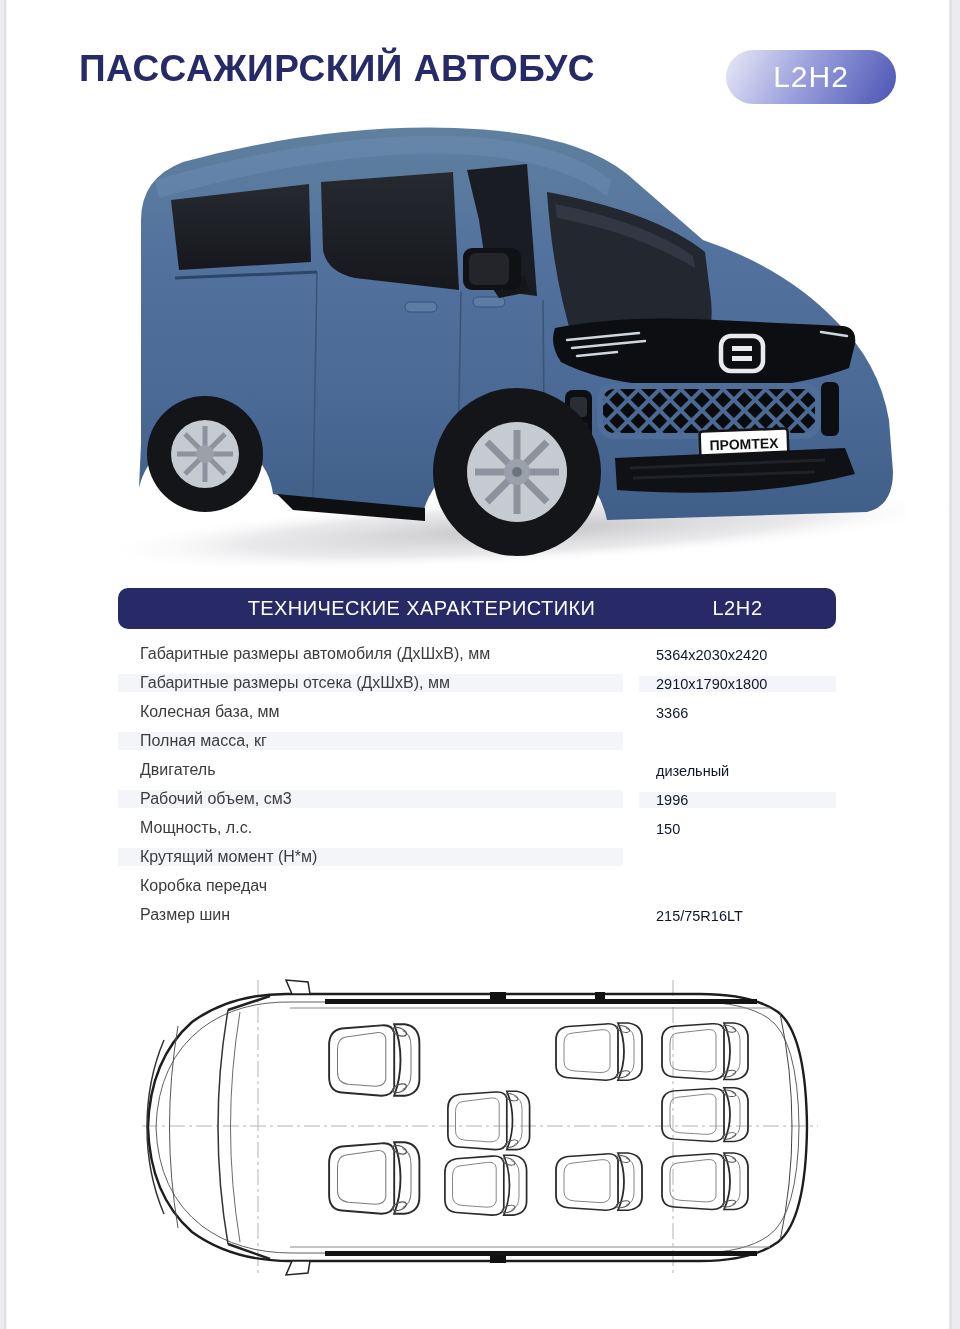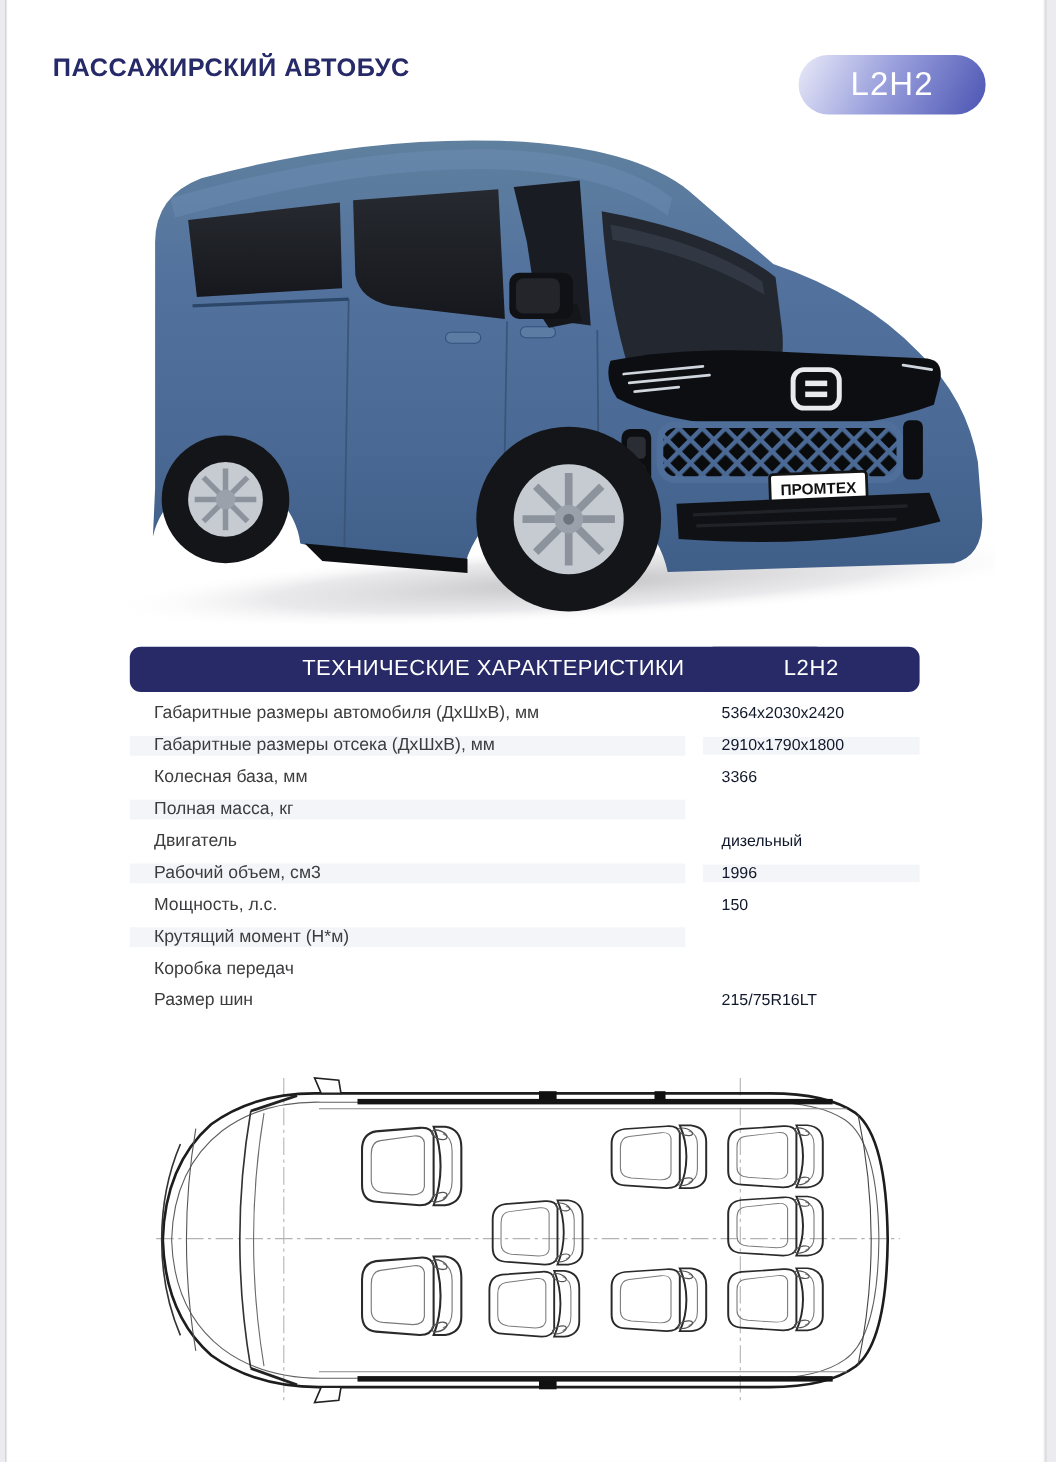--- a/index.html
+++ b/index.html
@@ -4,35 +4,35 @@
 <style>
   html,body{margin:0;padding:0;background:#e9e9ee;}
   .page{position:relative;width:960px;height:1329px;background:#ffffff;
         font-family:"Liberation Sans",sans-serif;overflow:hidden;margin:0 auto;}
   
   .edge-left{position:absolute;left:0;top:0;width:7px;height:100%;
              background:linear-gradient(to right,#ececf0 0,#ececf0 4px,#d4d4da 5px,#ffffff 7px);}
   .edge-right{position:absolute;right:0;top:0;width:12px;height:100%;
               background:linear-gradient(to left,#ececf0 0,#ececf0 8px,#d6d6dc 9px,#ffffff 12px);}
   
-  .title{position:absolute;left:48px;top:48px;font-size:23px;font-weight:bold;
+  .title{position:absolute;left:79px;top:48px;font-size:37px;font-weight:bold;
          color:#272a68;letter-spacing:.5px;white-space:nowrap;}
   .badge{position:absolute;left:726px;top:50px;width:170px;height:54px;border-radius:27px;
          background:linear-gradient(118deg,#e9eaf8 0%,#9ba1dd 45%,#4b54b3 100%);
          display:flex;align-items:center;justify-content:center;
          color:#ffffff;font-size:30px;font-weight:500;letter-spacing:1px;}
   
   .van-wrap{position:absolute;left:55px;top:100px;width:850px;height:470px;}
   
   .spec-head{position:absolute;top:588px;height:41px;background:#272a66;border-radius:10px;
              display:flex;align-items:center;justify-content:center;color:#ffffff;}
-  .spec-head.left{left:118px;width:607px;font-size:20px;letter-spacing:.4px;padding-left:27px;}
+  .spec-head.left{left:118px;width:607px;font-size:20px;letter-spacing:.4px;}
   .spec-head.right{left:639px;width:197px;font-size:20px;letter-spacing:.6px;}
   .spec-rows{position:absolute;left:118px;top:634px;width:718px;}
-  .spec-row{display:flex;height:29px;align-items:center;}
+  .spec-row{display:flex;height:29px;align-items:flex-end;}
   .cell{display:flex;align-items:center;}
   .cell-label{width:505px;padding-left:22px;box-sizing:border-box;font-size:16px;color:#3c3c3e;}
   .row-gap{width:16px;}
   .cell-value{width:197px;padding-left:17px;box-sizing:border-box;font-size:14.5px;color:#0f172a;}
   .spec-row.alt .cell{background:#f4f5f8;}
   
   .plan-wrap{position:absolute;left:140px;top:978px;width:680px;height:300px;}
 </style>
 </head>
 <body>

